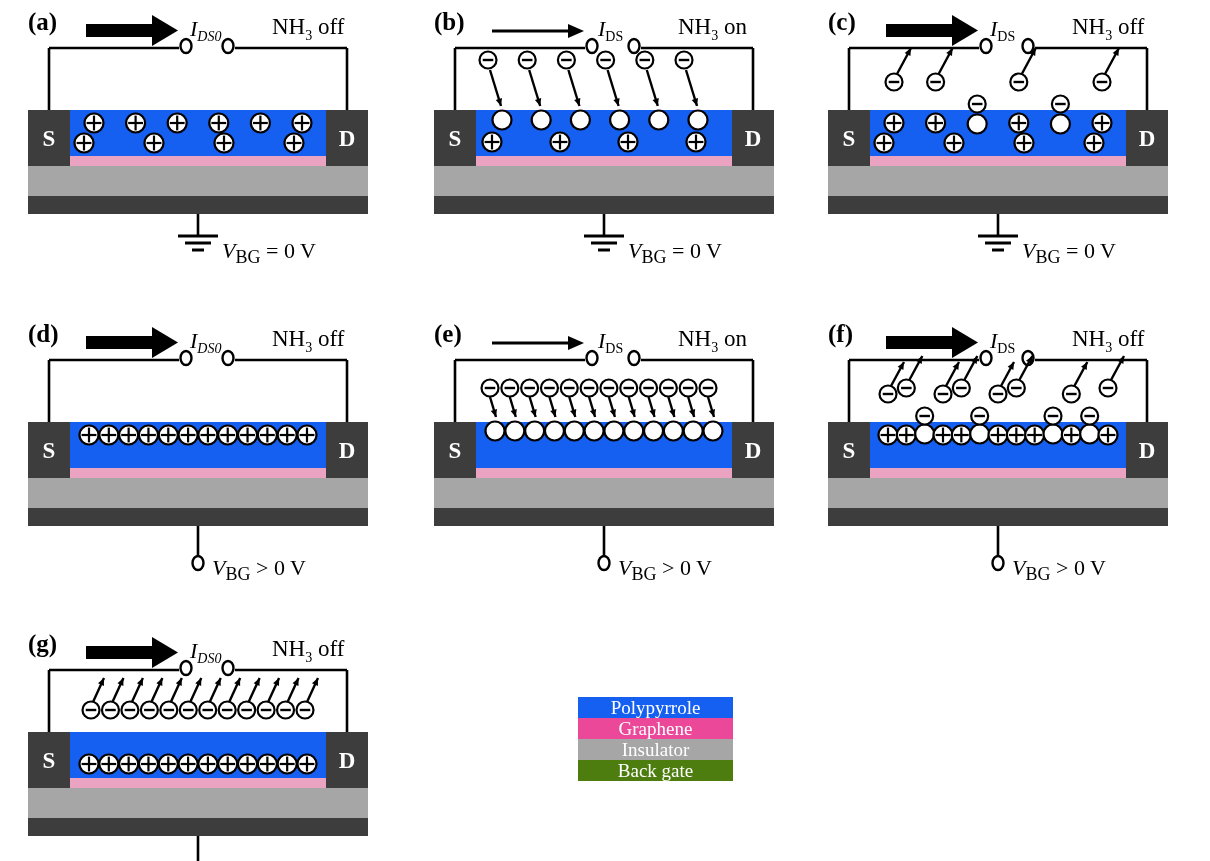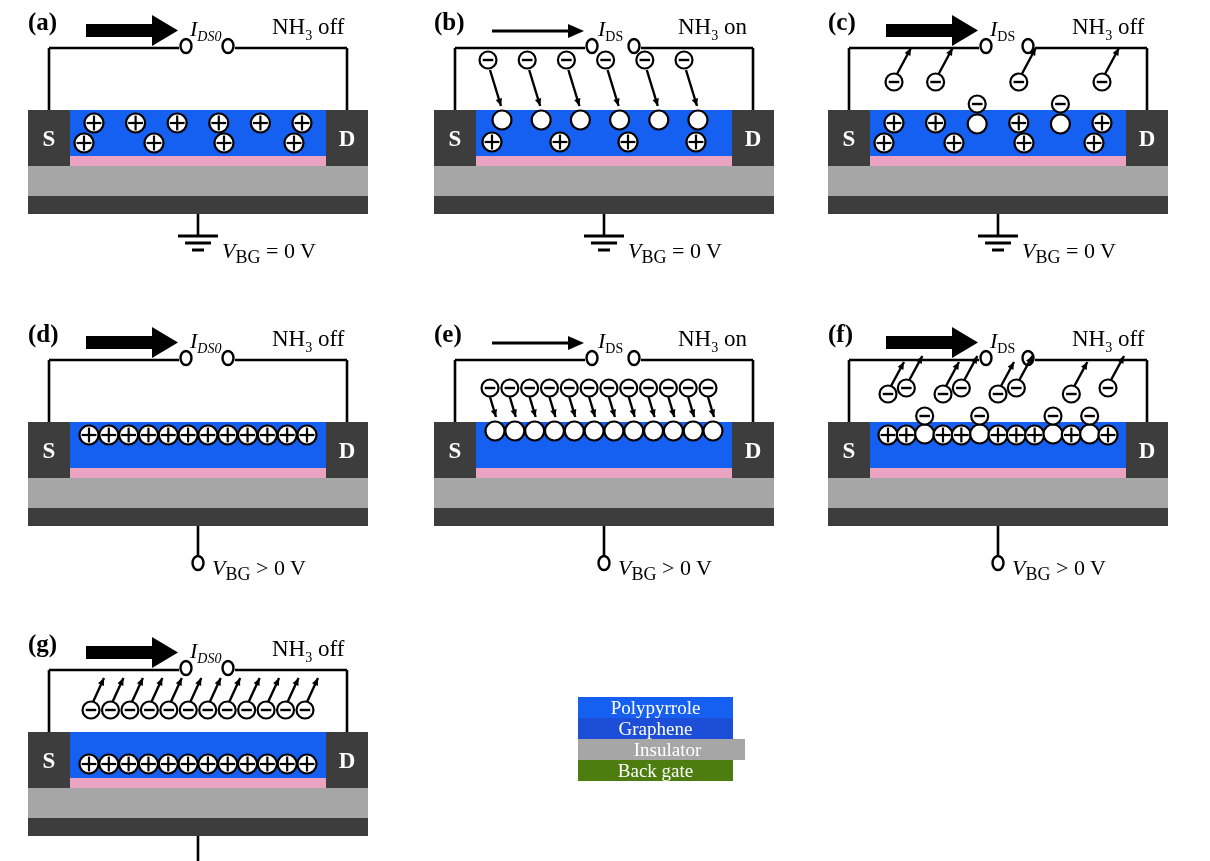--- a/index.html
+++ b/index.html
@@ -11,22 +11,22 @@
   .ids sub{font-style:normal;font-size:14px;}
   .ids .subi{font-style:italic;font-size:14px;}
   .vbg{position:absolute;font-size:22px;color:#000;white-space:nowrap;}
   .vbg i{font-style:italic;}
   .vbg sub{font-style:normal;font-size:18px;}
   svg{display:block;overflow:visible;}
   .legend{position:absolute;}
   .legrow{height:21px;display:flex;align-items:center;justify-content:center;width:155px;}
   .legrow span{font-size:19px;color:#ffffff;line-height:20px;}
   .lg-poly{background:#1560f0;}
-  .lg-gra{background:#1d4ed8;align-items:flex-end;}
-  .lg-ins{background:#a6a6a6;padding-left:12px;}
+  .lg-gra{background:#ec4899;align-items:flex-end;}
+  .lg-ins{background:#a6a6a6;}
   .lg-bg{background:#4d7c0f;}
 </style>
 </head>
 <body>
 
 <div id="root">
     <div class="panel" style="left: 0px; top: 0px;">
       <div class="plabel">(a)</div>
       <div class="ids" style="left: 190px; top: 16px;"><span>I</span><sub class="subi">DS0</sub></div>
       <div class="nh3" style="left: 272px; top: 14px;">NH<sub style="font-size:14px">3</sub> off</div>

